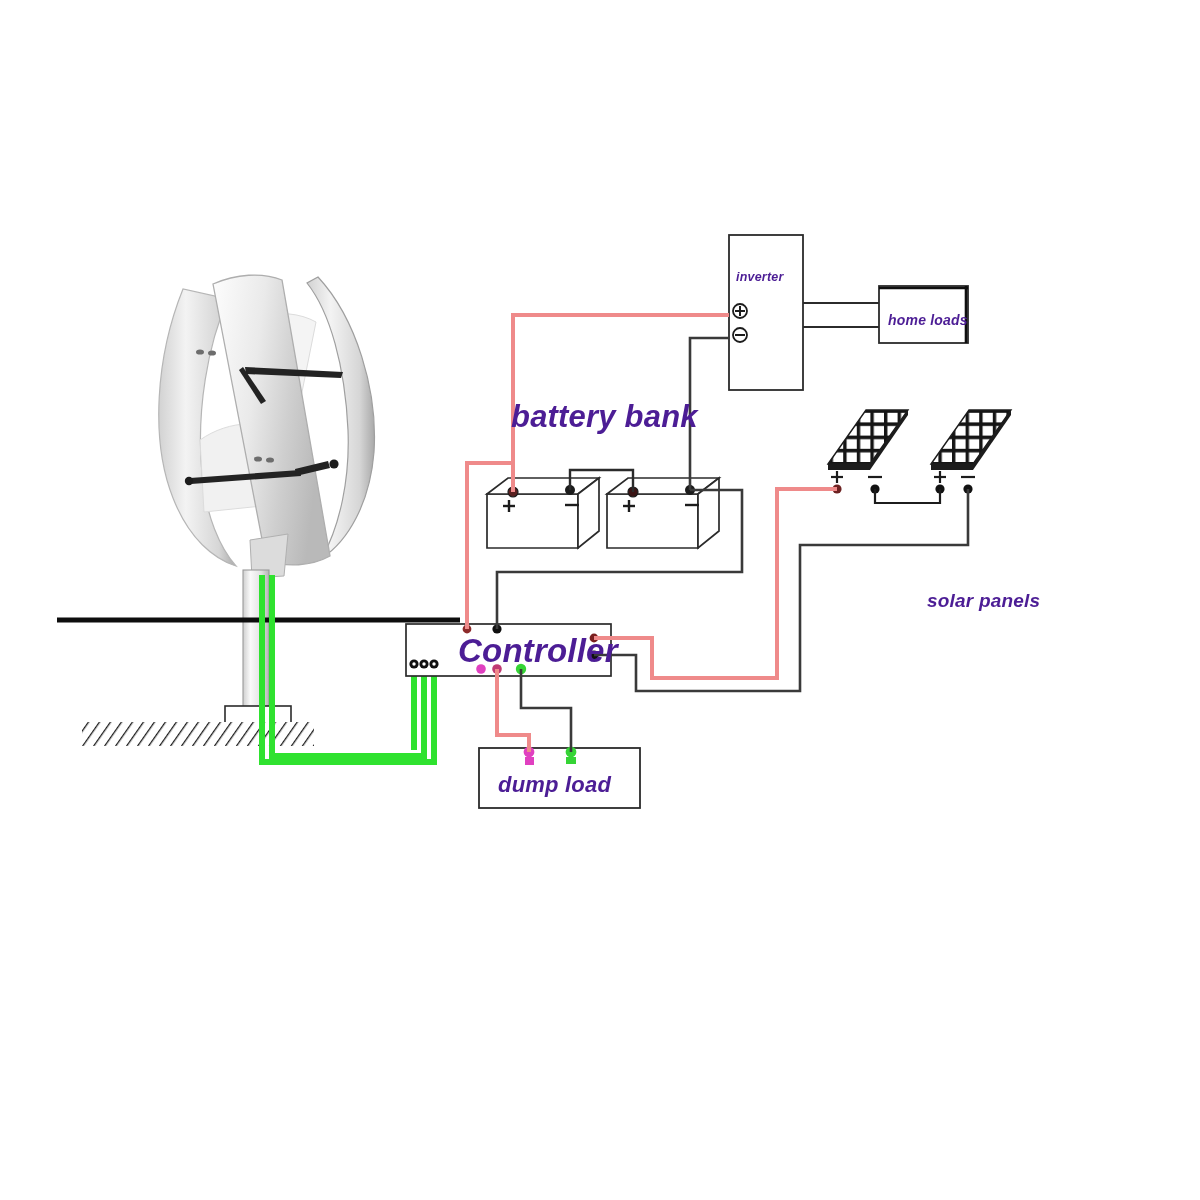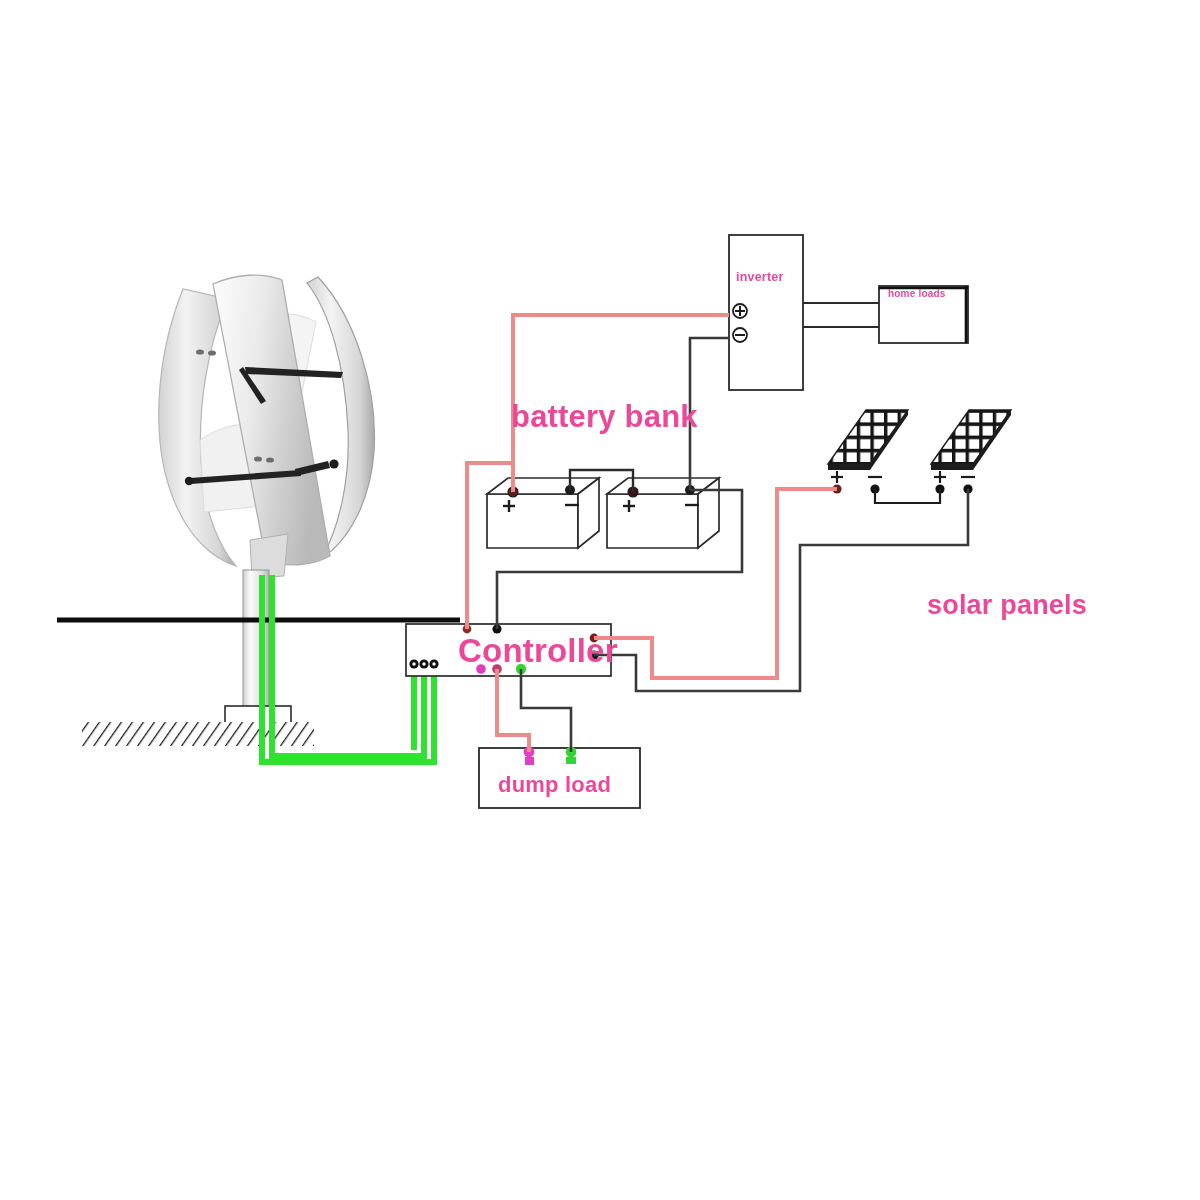--- a/index.html
+++ b/index.html
@@ -1,28 +1,28 @@
 <!DOCTYPE html>
 <html><head>
 <meta charset="utf-8">
 <title>Wind Solar Hybrid System Wiring Diagram</title>
 <style>
   html,body{margin:0;padding:0;background:#ffffff;}
   body{width:1200px;height:1200px;position:relative;overflow:hidden;
        font-family:"Liberation Sans",sans-serif;}
   #stage{position:absolute;left:0;top:0;width:1200px;height:1200px;}
   svg#diagram{position:absolute;left:0;top:0;width:1200px;height:1200px;display:block;}
-  .lbl{position:absolute;font-weight:bold;color:#ec4899;white-space:nowrap;
-       letter-spacing:.2px;}
+  .lbl{position:absolute;font-weight:bold;color:#4c1d95;white-space:nowrap;
+       letter-spacing:.2px;font-style:italic;}
   .lbl-battery{left:511px;top:399px;font-size:31px;}
   .lbl-controller{left:458px;top:632px;font-size:33px;}
   .lbl-dump{left:498px;top:772px;font-size:22px;}
-  .lbl-solar{left:927px;top:590px;font-size:27px;}
+  .lbl-solar{left:927px;top:590px;font-size:19px;}
   .lbl-inverter{left:736px;top:270px;font-size:12.5px;}
-  .lbl-home{left:888px;top:288px;font-size:10px;}
+  .lbl-home{left:888px;top:312px;font-size:14px;}
 </style>
 </head>
 <body>
 
 <div id="stage">
 
 <svg id="diagram" viewBox="0 0 1200 1200">
   <defs>
 
     <pattern id="soilHatch" width="9" height="9" patternUnits="userSpaceOnUse" patternTransform="rotate(35)">

